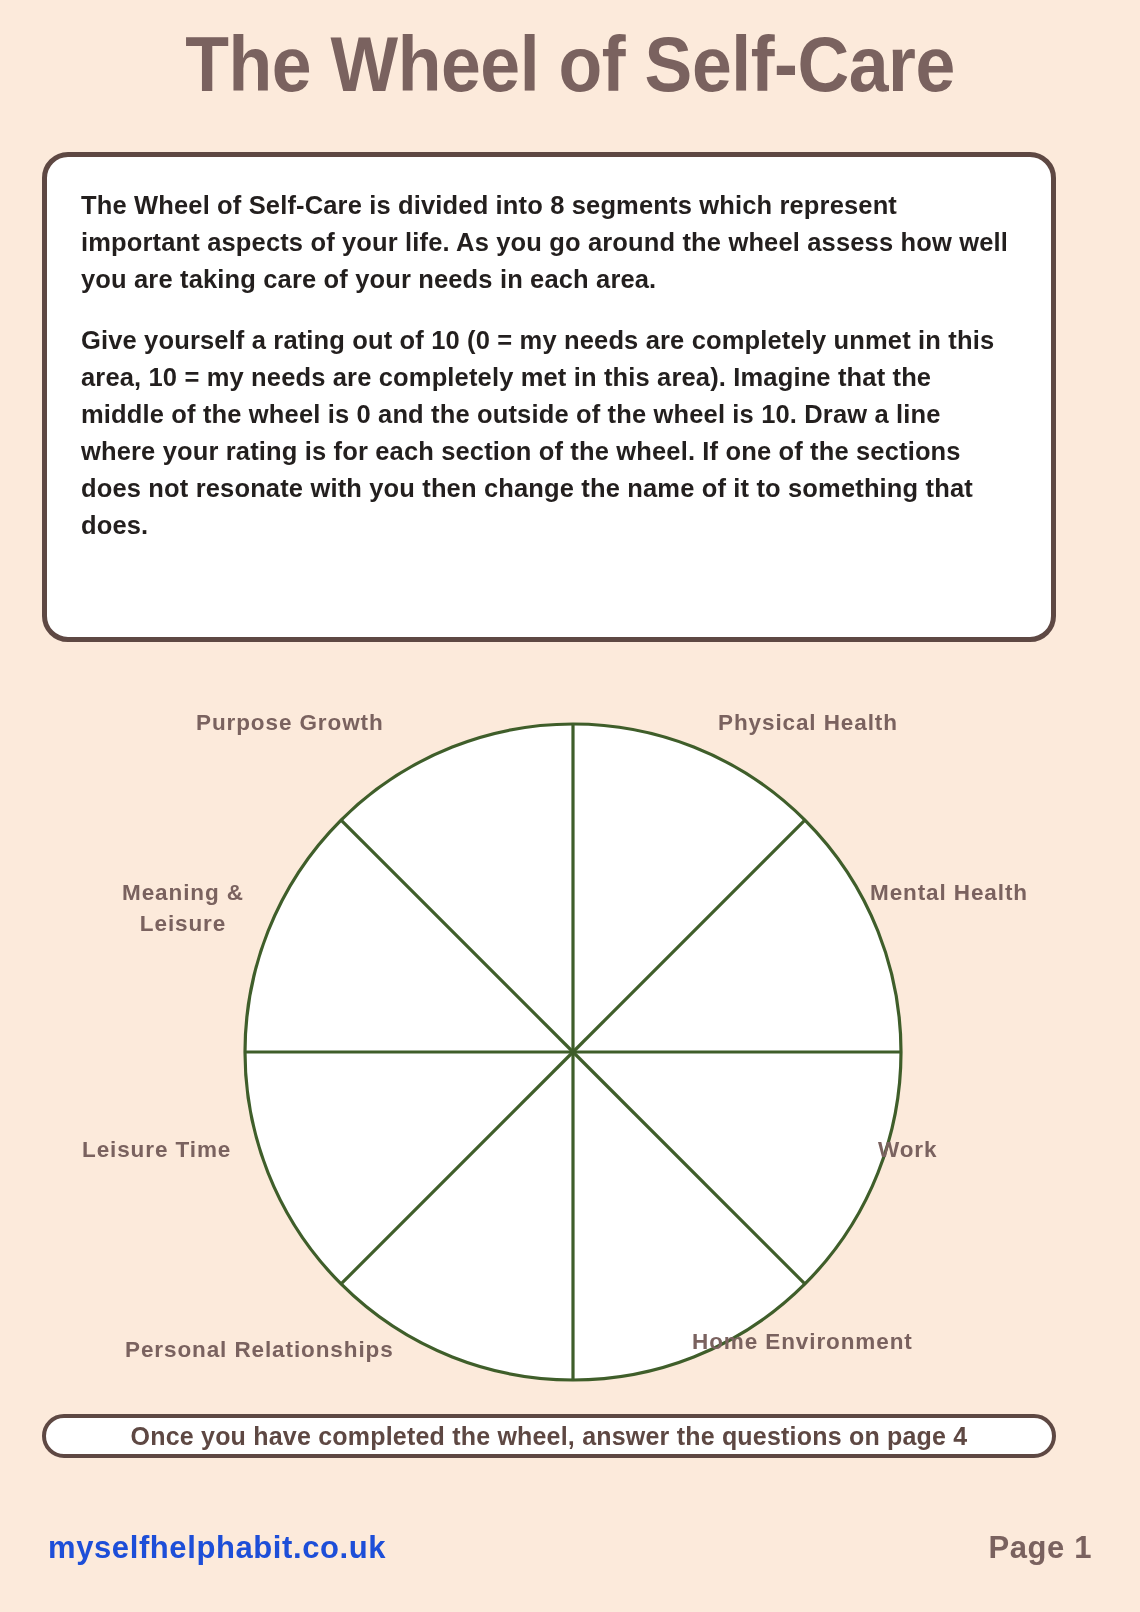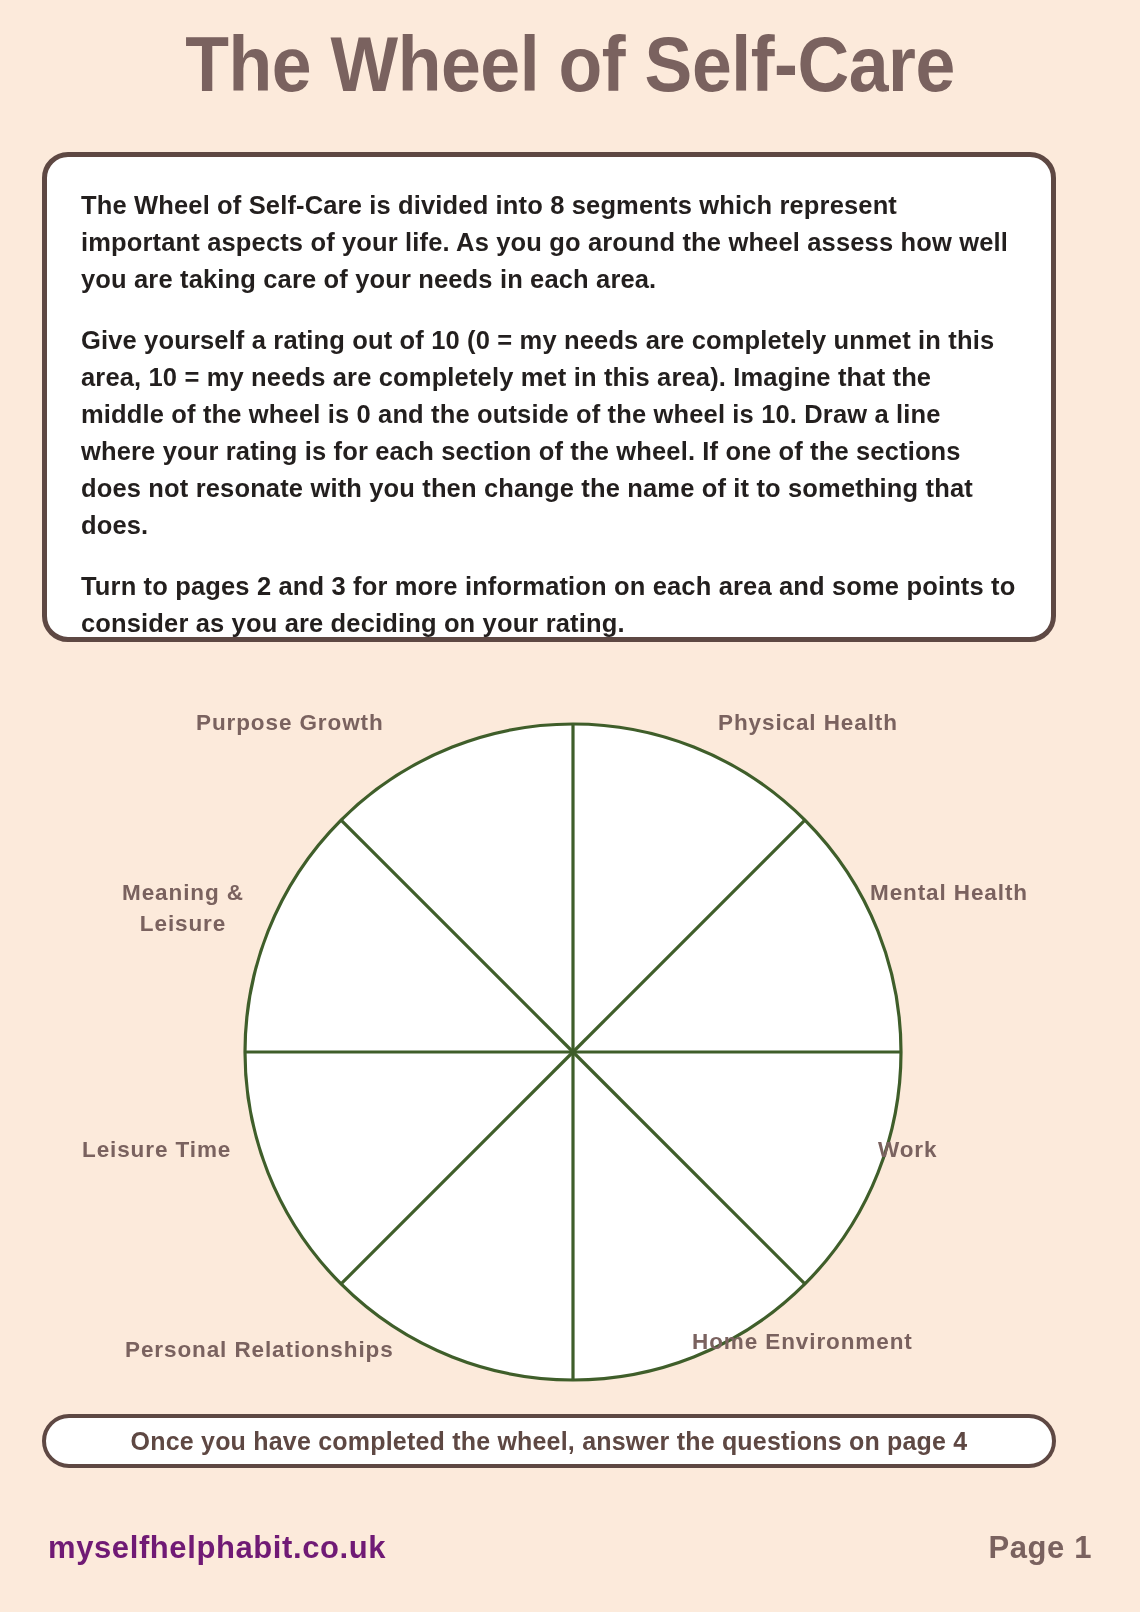--- a/index.html
+++ b/index.html
@@ -84,21 +84,21 @@
     white-space: nowrap;
     line-height: 31px;
   }
 
   
   .footnote-pill {
     position: absolute;
     left: 42px;
     top: 1414px;
     width: 1014px;
-    height: 54px;
+    height: 44px;
     box-sizing: border-box;
     background: #FFFFFF;
     border: 4px solid #5E4843;
     border-radius: 32px;
     display: flex;
     align-items: center;
     justify-content: center;
   }
   .footnote-text {
     font-family: "Liberation Sans Narrow", "Liberation Sans", sans-serif;
@@ -115,42 +115,41 @@
     top: 1530px;
     width: 1044px;
     display: flex;
     align-items: baseline;
     justify-content: space-between;
   }
   .footer-site {
     font-family: "Liberation Sans Narrow", "Liberation Sans", sans-serif;
     font-weight: bold;
     font-size: 31px;
-    color: #701a75;
+    color: #1d4ed8;
     letter-spacing: 0.6px;
   }
   .footer-page {
     font-family: "Liberation Sans Narrow", "Liberation Sans", sans-serif;
     font-weight: bold;
     font-size: 31px;
     color: #7A625F;
     letter-spacing: 0.6px;
   }
 </style>
 </head>
 <body>
 
 <div class="page">
 
   <div class="title">The Wheel of Self-Care</div>
 
   <div class="intro-card">
     <p class="intro-p">The Wheel of Self-Care is divided into 8 segments which represent important aspects of your life. As you go around the wheel assess how well you are taking care of your needs in each area.</p>
     <p class="intro-p">Give yourself a rating out of 10 (0 = my needs are completely unmet in this area, 10 = my needs are completely met in this area). Imagine that the middle of the wheel is 0 and the outside of the wheel is 10. Draw a line where your rating is for each section of the wheel. If one of the sections does not resonate with you then change the name of it to something that does.</p>
-    <p class="intro-p">Turn to pages 2 and 3 for more information on each area and some points to consider as you are deciding on your rating.</p>
   </div>
 
   <div class="wheel-area">
     <svg class="wheel-svg" width="1140" height="1612" viewBox="0 0 1140 1612">
 
       <circle cx="573" cy="1052" r="328" fill="#FFFFFF" stroke="#3F5E2A" stroke-width="3.2"></circle>
 
       <g stroke="#3F5E2A" stroke-width="3.2" stroke-linecap="butt">
         <line x1="573" y1="1052" x2="573" y2="724"></line>
         <line x1="573" y1="1052" x2="573" y2="1380"></line>

